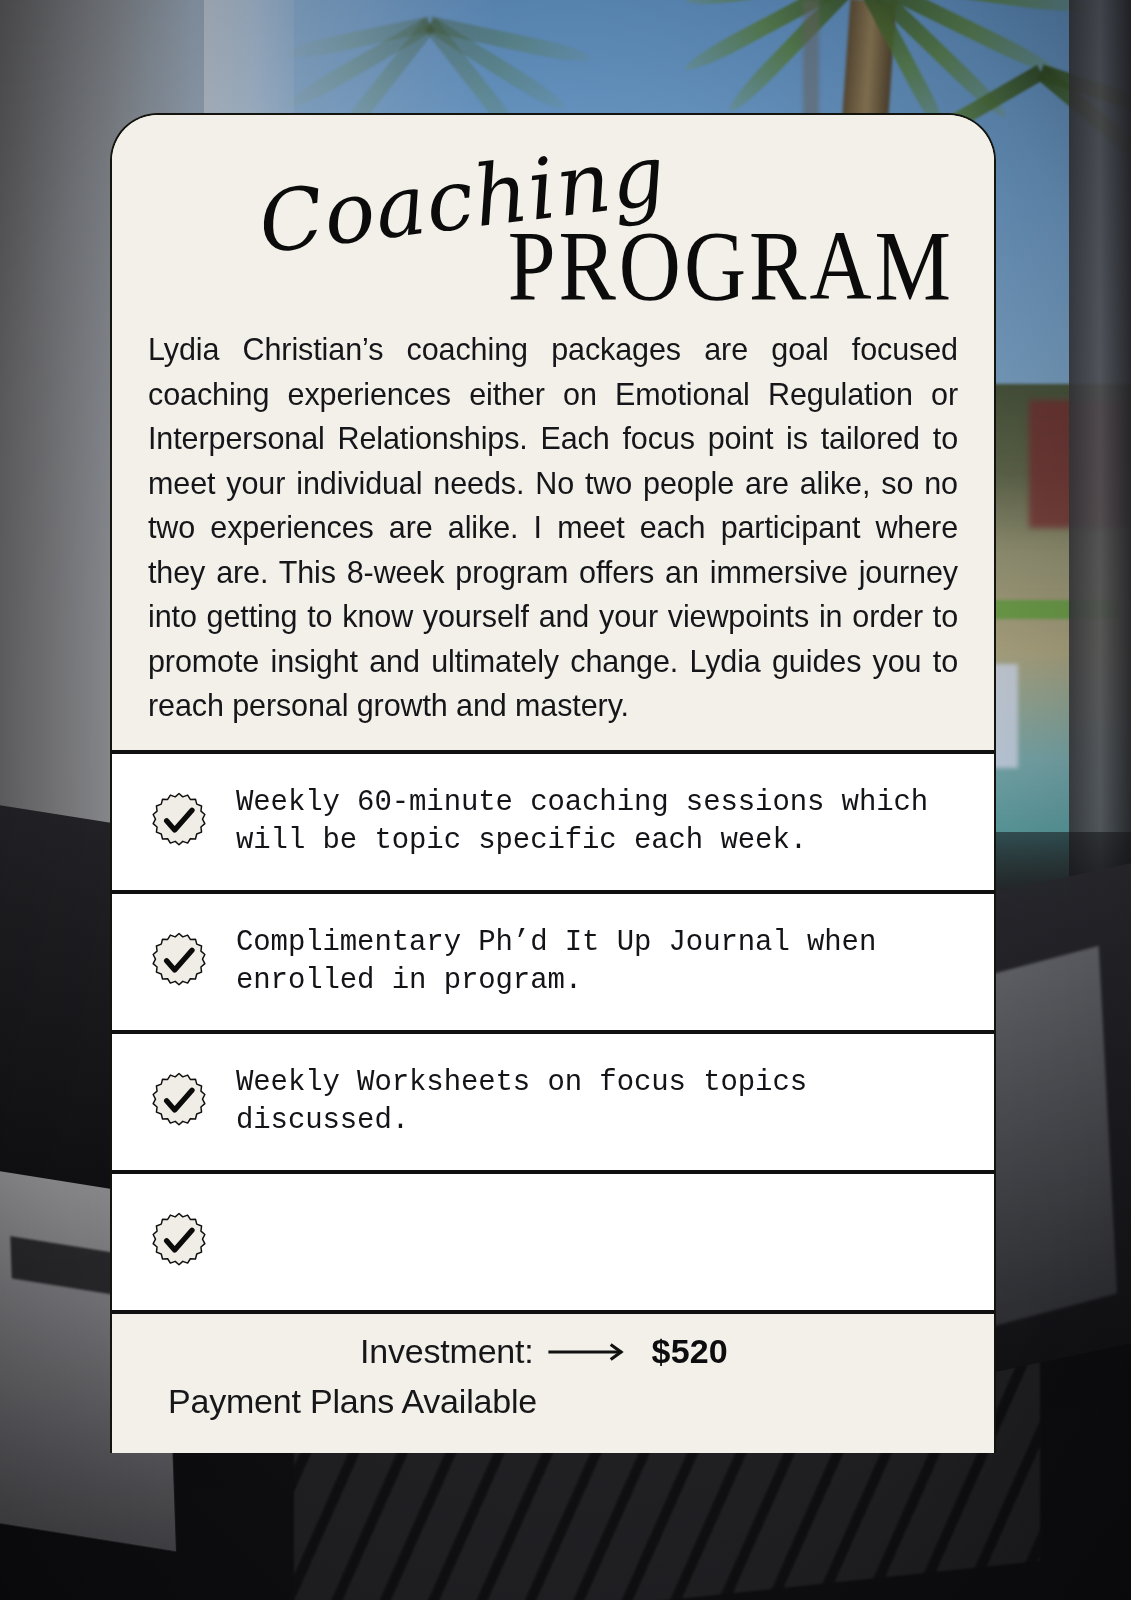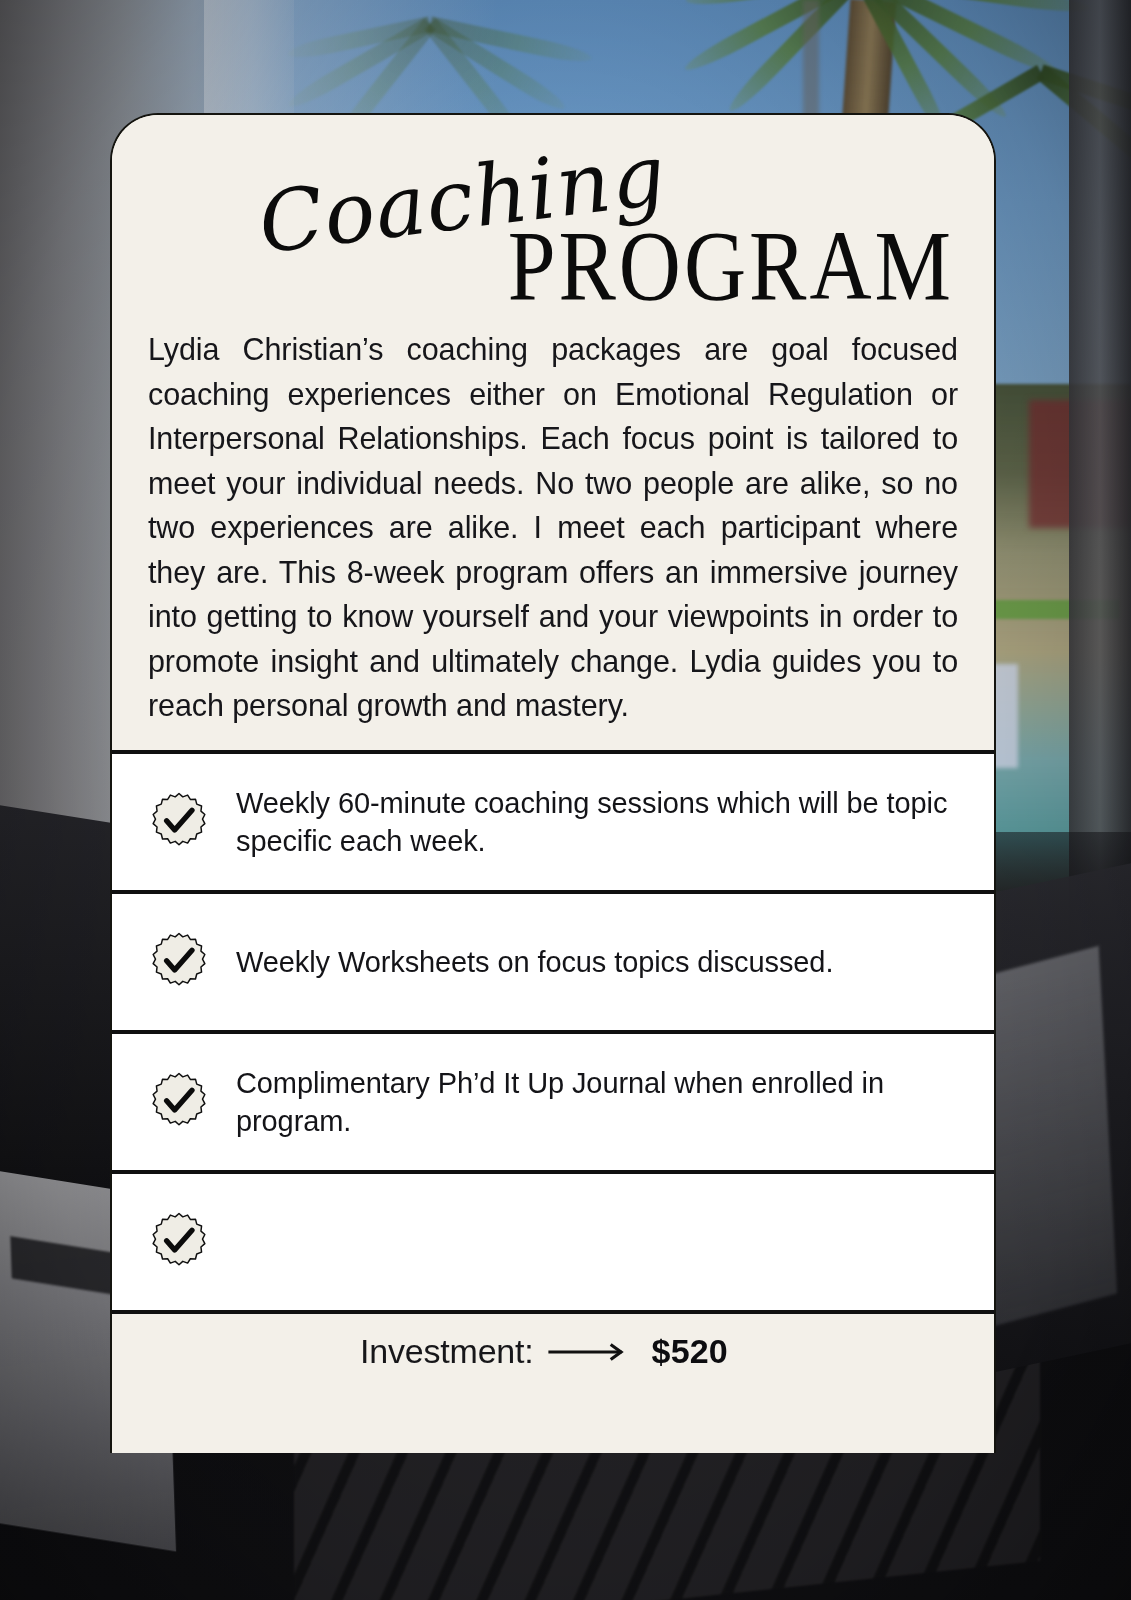--- a/index.html
+++ b/index.html
@@ -290,21 +290,21 @@
 
   .badge {
     flex: 0 0 auto;
     width: 62px;
     height: 62px;
     margin-right: 26px;
   }
   .badge svg { display: block; width: 62px; height: 62px; }
 
   .feature-text {
-    font-family: Liberation Sans, sans-serif;
+    font-family: Liberation Mono, monospace;
     font-size: 29px;
     line-height: 38px;
     color: #141418;
     letter-spacing: -.1px;
   }
 
   
   .footer {
     background: #F3F0E9;
     padding: 10px 0 14px 0;
@@ -443,38 +443,38 @@
                    L56.1 9.4 L63.9 6.6 L68.3 13.6 L76.6 13.2 L78.6 21.2
                    L86.4 24.2 L85.4 32.5 L91.7 37.9 L87.9 45.3 L91.7 52.6
                    L85.4 58.1 L86.4 66.3 L78.6 69.4 L76.6 77.4 L68.3 77
                    L63.9 84 L56.1 81.2 L50 86.6 L43.9 81.2 L36.1 84
                    L31.7 77 L23.4 77.4 L21.4 69.4 L13.6 66.3 L14.6 58.1
                    L8.3 52.6 L12.1 45.3 L8.3 37.9 L14.6 32.5 L13.6 24.2
                    L21.4 21.2 L23.4 13.2 L31.7 13.6 L36.1 6.6 L43.9 9.4 Z" fill="#EFEDE5" stroke="#101010" stroke-width="2.4" stroke-linejoin="round"></path>
           <path d="M30 48 L43 63 L71 31" fill="none" stroke="#0b0b0b" stroke-width="8.5" stroke-linecap="round" stroke-linejoin="round"></path>
         </svg>
       </span>
-      <span class="feature-text">Weekly Worksheets on focus topics discussed.</span>
+      <span class="feature-text">Complimentary Ph’d It Up Journal when enrolled in program.</span>
     </div>
 
     <div class="feature-row">
       <span class="badge">
         <svg viewBox="0 0 100 100" aria-hidden="true">
           <path d="M50 4
                    L56.1 9.4 L63.9 6.6 L68.3 13.6 L76.6 13.2 L78.6 21.2
                    L86.4 24.2 L85.4 32.5 L91.7 37.9 L87.9 45.3 L91.7 52.6
                    L85.4 58.1 L86.4 66.3 L78.6 69.4 L76.6 77.4 L68.3 77
                    L63.9 84 L56.1 81.2 L50 86.6 L43.9 81.2 L36.1 84
                    L31.7 77 L23.4 77.4 L21.4 69.4 L13.6 66.3 L14.6 58.1
                    L8.3 52.6 L12.1 45.3 L8.3 37.9 L14.6 32.5 L13.6 24.2
                    L21.4 21.2 L23.4 13.2 L31.7 13.6 L36.1 6.6 L43.9 9.4 Z" fill="#EFEDE5" stroke="#101010" stroke-width="2.4" stroke-linejoin="round"></path>
           <path d="M30 48 L43 63 L71 31" fill="none" stroke="#0b0b0b" stroke-width="8.5" stroke-linecap="round" stroke-linejoin="round"></path>
         </svg>
       </span>
-      <span class="feature-text">Complimentary Ph’d It Up Journal when enrolled in program.</span>
+      <span class="feature-text">Weekly Worksheets on focus topics discussed.</span>
     </div>
 
     <div class="feature-row">
       <span class="badge">
         <svg viewBox="0 0 100 100" aria-hidden="true">
           <path d="M50 4
                    L56.1 9.4 L63.9 6.6 L68.3 13.6 L76.6 13.2 L78.6 21.2
                    L86.4 24.2 L85.4 32.5 L91.7 37.9 L87.9 45.3 L91.7 52.6
                    L85.4 58.1 L86.4 66.3 L78.6 69.4 L76.6 77.4 L68.3 77
                    L63.9 84 L56.1 81.2 L50 86.6 L43.9 81.2 L36.1 84
@@ -492,15 +492,16 @@
     <div class="invest-line">
       <span class="invest-label">Investment:</span>
       <span class="arrow">
         <svg width="82" height="22" viewBox="0 0 82 22" aria-hidden="true">
           <line x1="2" y1="11" x2="72" y2="11" stroke="#111111" stroke-width="3.2" stroke-linecap="square"></line>
           <polyline points="64,4.5 73,11 64,17.5" fill="none" stroke="#111111" stroke-width="3.2" stroke-linecap="square" stroke-linejoin="miter"></polyline>
         </svg>
       </span>
       <span class="invest-price">$520</span>
     </div>
+    <div class="payment-line">Payment Plans Available</div>
   </div>
 
 </div>
 
 </body></html>

